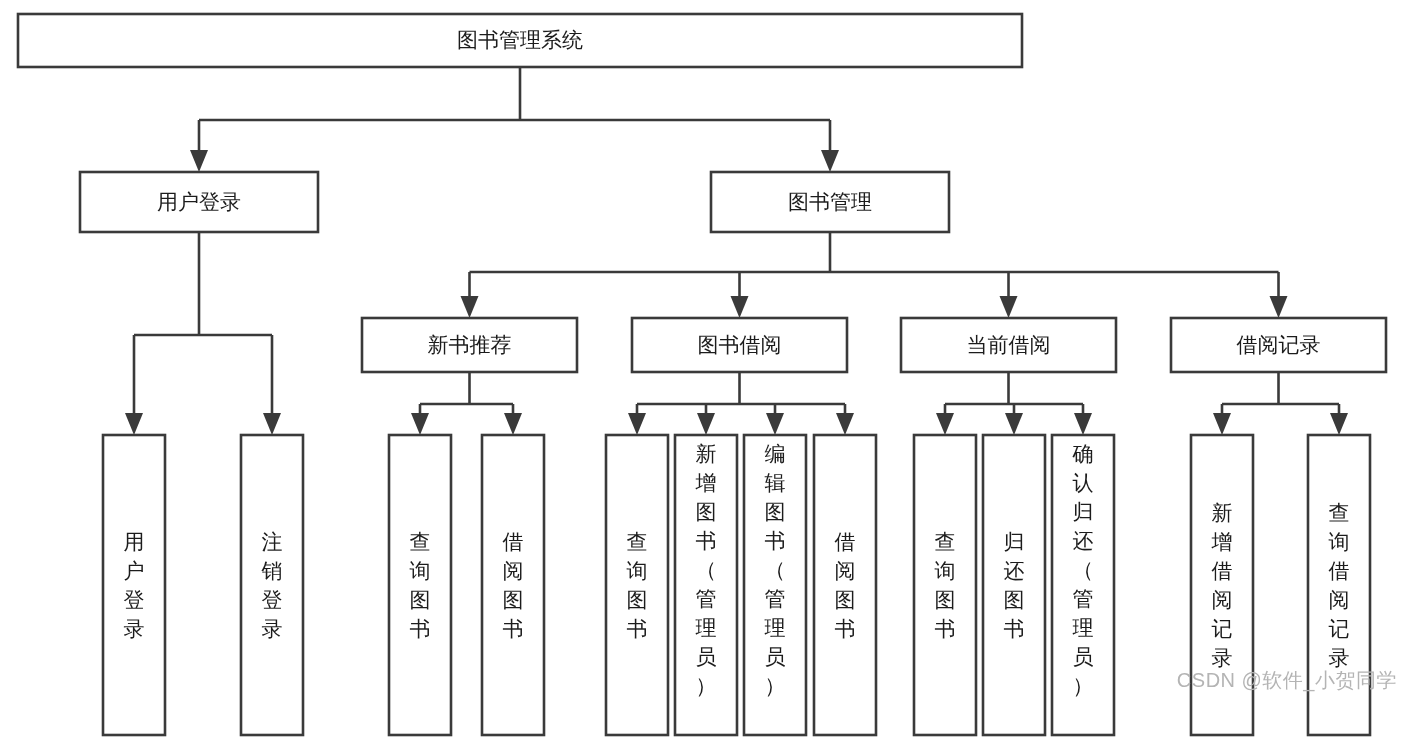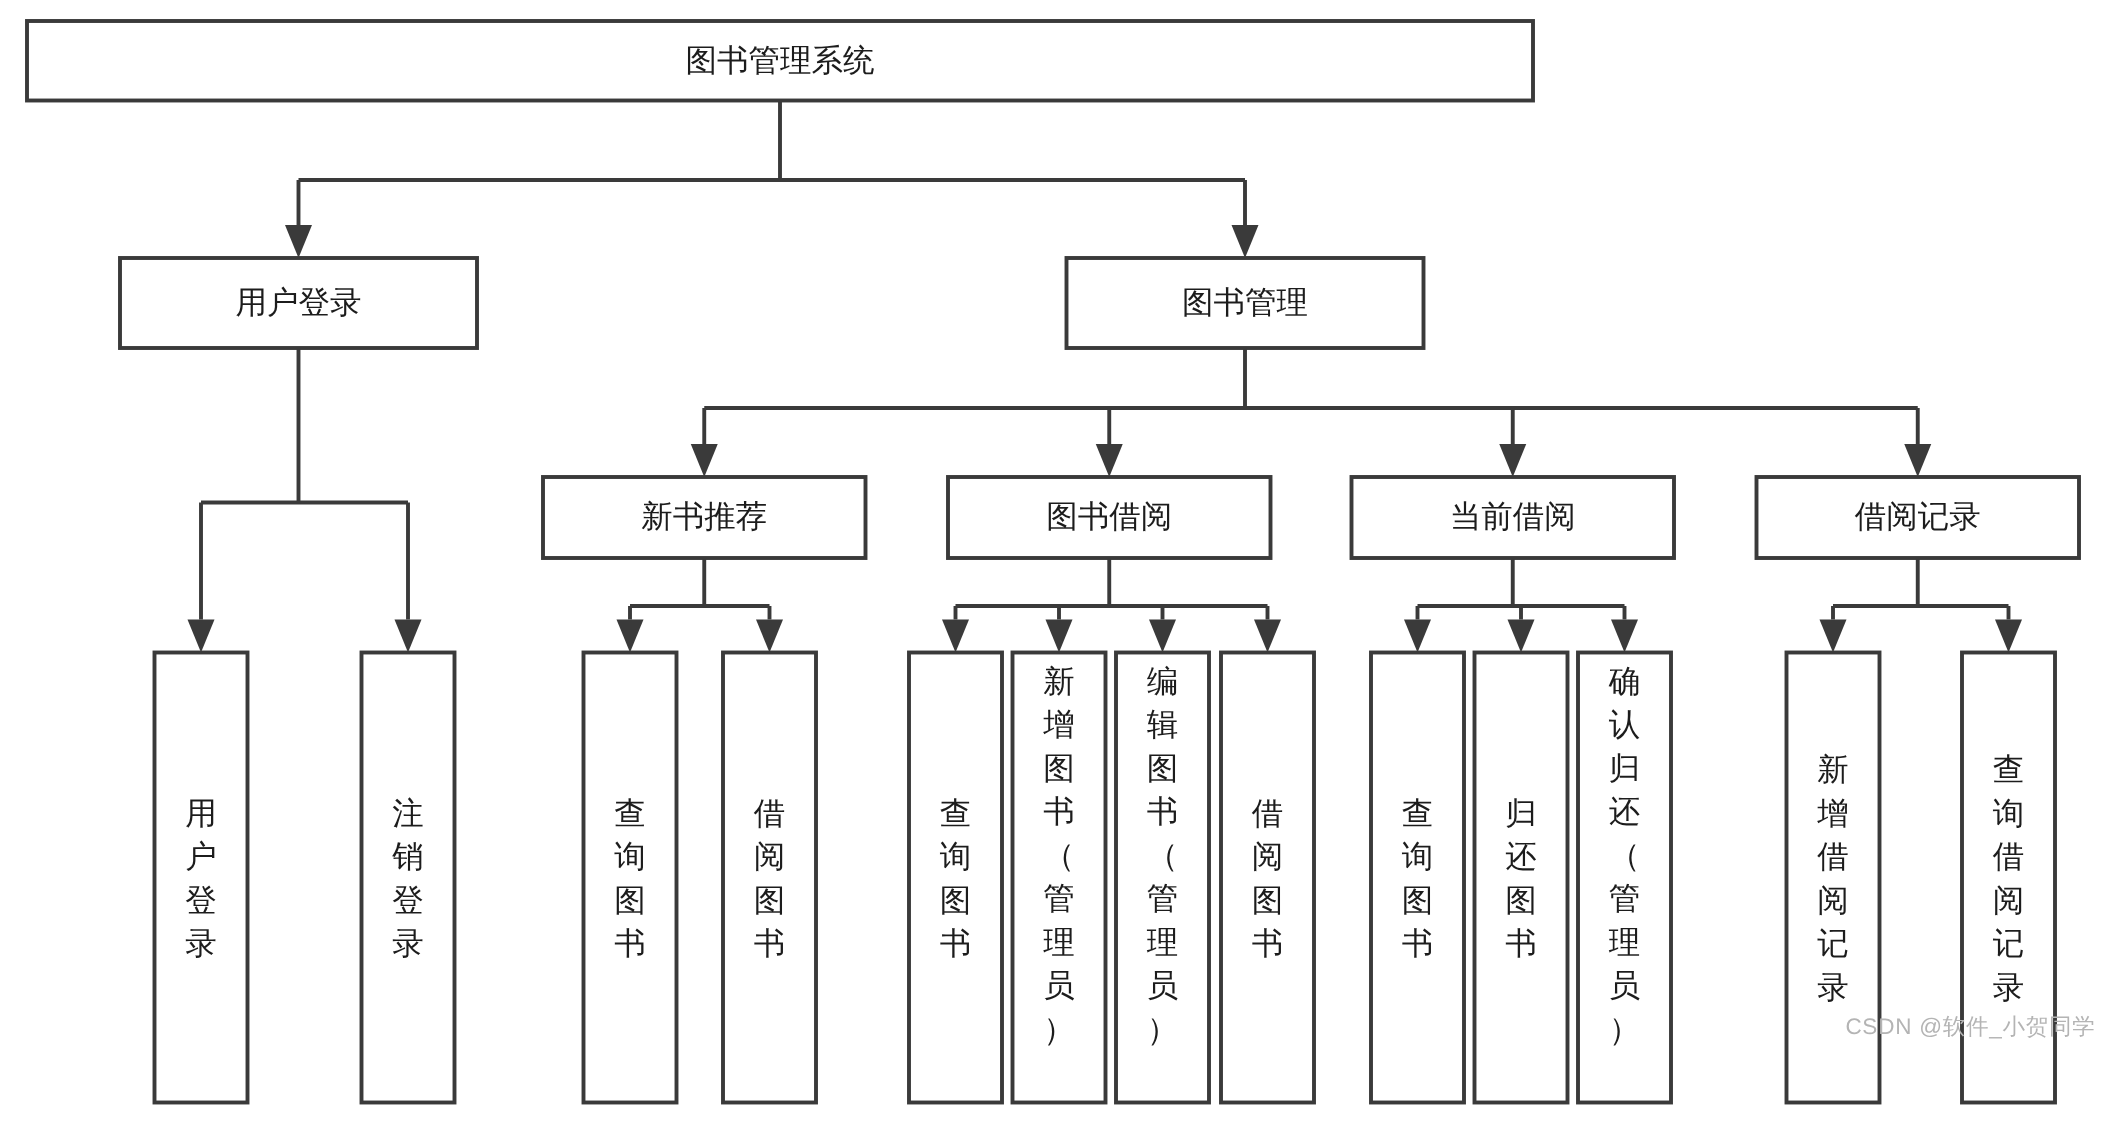--- a/index.html
+++ b/index.html
@@ -55,21 +55,21 @@
     fill: #1c1c1c;
     font-family: "Liberation Sans", "DejaVu Sans", sans-serif;
     font-size: 21px;
     text-anchor: middle;
   }
   .watermark {
     position: absolute;
     right: 8px;
     bottom: 4px;
     font-family: "Liberation Sans", "DejaVu Sans", sans-serif;
-    font-size: 15px;
+    font-size: 20px;
     color: #b4b4b4;
     white-space: nowrap;
     letter-spacing: 0.5px;
     user-select: none;
   }
 </style>
 </head>
 <body>
 
 <div id="diagram-root">

